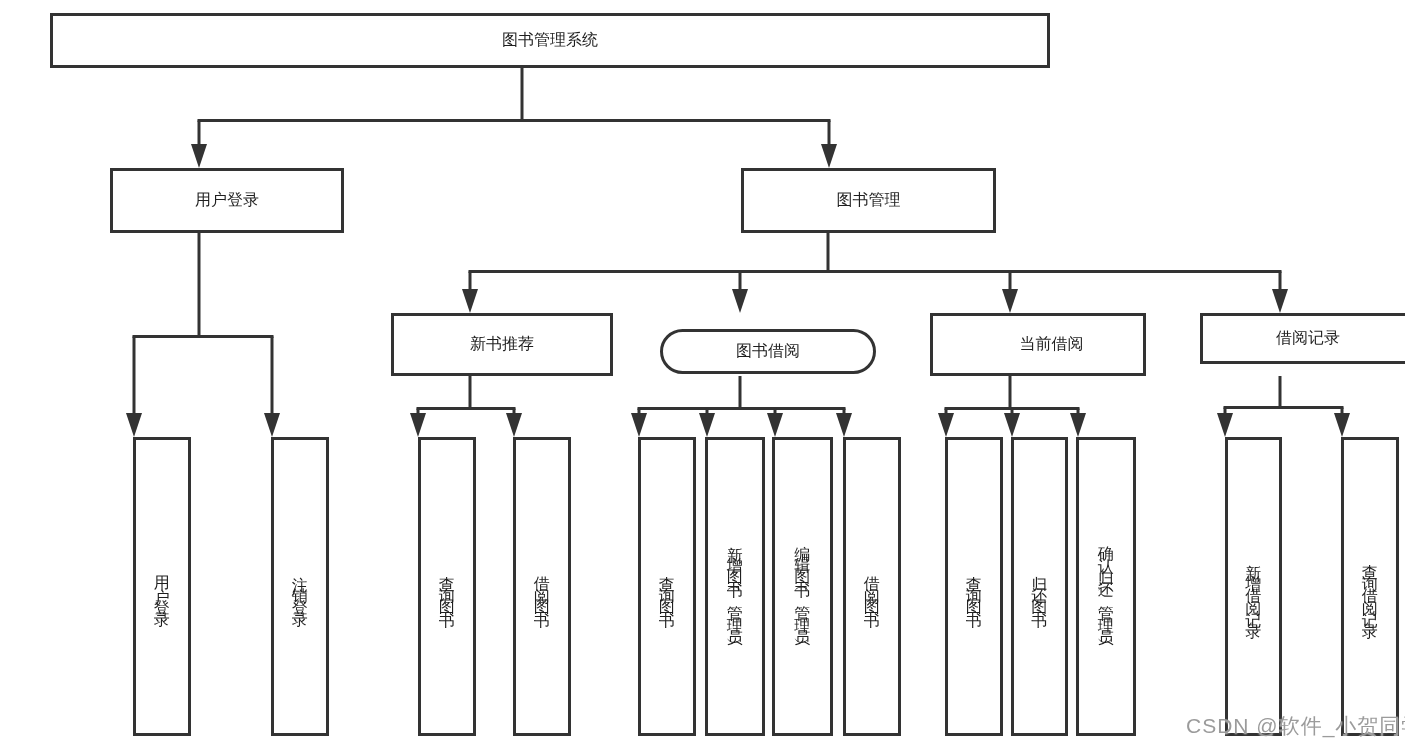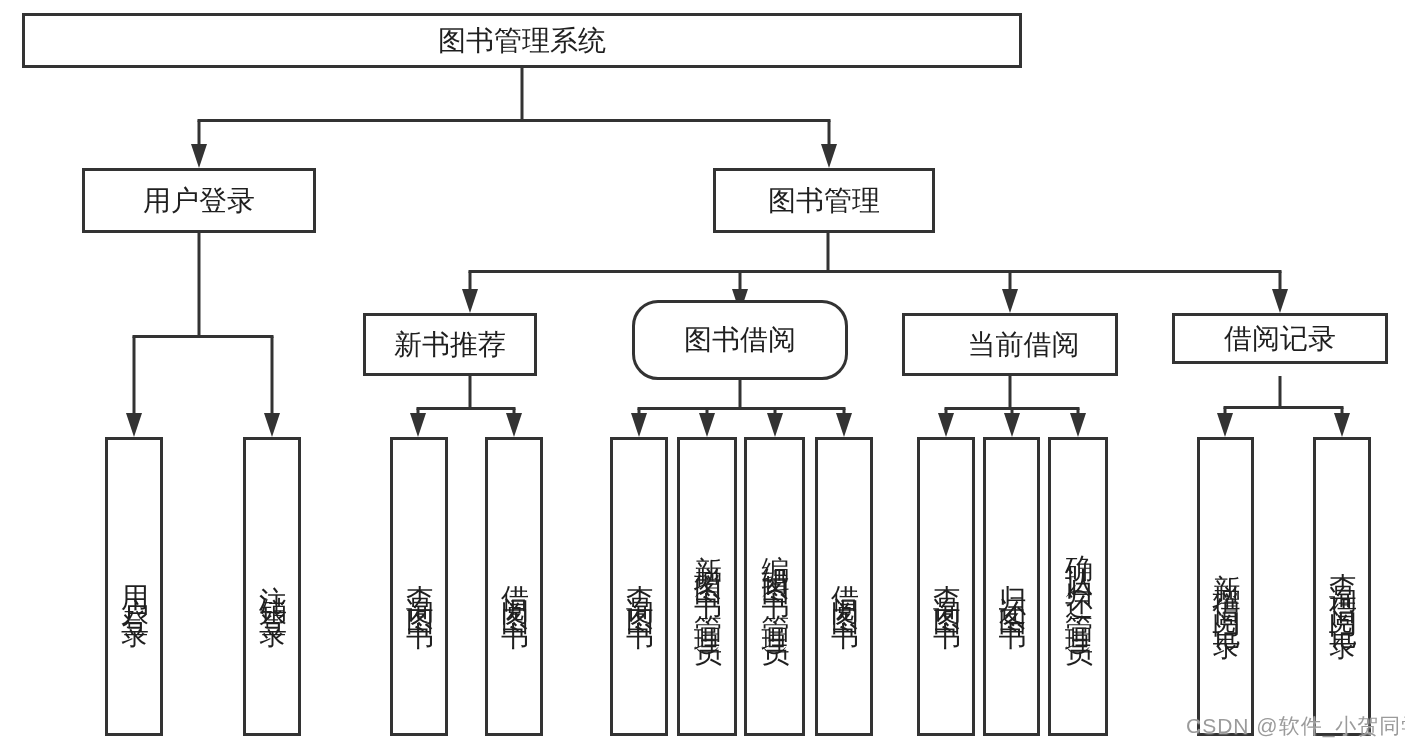--- a/index.html
+++ b/index.html
@@ -6,34 +6,34 @@
   .stage {
     position:relative; width:1405px; height:747px; background:#ffffff;
     font-family:"Liberation Sans","DejaVu Sans",sans-serif;
     color:#1f1f1f; overflow:hidden;
   }
   .connectors { position:absolute; left:0; top:0; z-index:1; }
   .node {
     position:absolute; box-sizing:border-box;
     border:3px solid #333333; background:#ffffff;
     display:flex; align-items:center; justify-content:center;
-    font-size:28px; z-index:2;
+    font-size:16px; z-index:2;margin-left:28px;
   }
   .node span { display:block; }
   .leaf { top:437px; height:299px; }
   .leaf span {
     writing-mode:vertical-rl; text-orientation:mixed;
     letter-spacing:12px; line-height:1.1;
   }
   
   #box-root          { left:22px;   top:13px;  width:1000px; height:55px; }
   #box-user-login    { left:82px;   top:168px; width:234px;  height:65px; }
-  #box-book-mgmt     { left:713px;  top:168px; width:222px;  height:65px; }
-  #box-new-book-rec  { left:363px;  top:313px; width:174px;  height:63px; }
-  #box-book-borrow   { left:632px;  top:300px; width:216px;  height:80px;border-radius:26px; }
+  #box-book-mgmt     { left:713px;  top:168px; width:255px;  height:65px; }
+  #box-new-book-rec  { left:363px;  top:313px; width:222px;  height:63px; }
+  #box-book-borrow   { left:632px;  top:329px; width:216px;  height:45px;border-radius:26px; }
   #box-current-borrow{ left:902px;  top:313px; width:216px;  height:63px;padding-left:27px; }
   #box-borrow-record { left:1172px; top:313px; width:216px;  height:51px; }
   
   #leaf-user-login { left:105px;  width:58px; }
   #leaf-logout     { left:243px;  width:58px; }
   #leaf-rec-query  { left:390px;  width:58px; }
   #leaf-rec-borrow { left:485px;  width:58px; }
   #leaf-bb-query   { left:610px;  width:58px; }
   #leaf-bb-add     { left:677px;  width:60px; }
   #leaf-bb-edit    { left:744px;  width:61px; }

